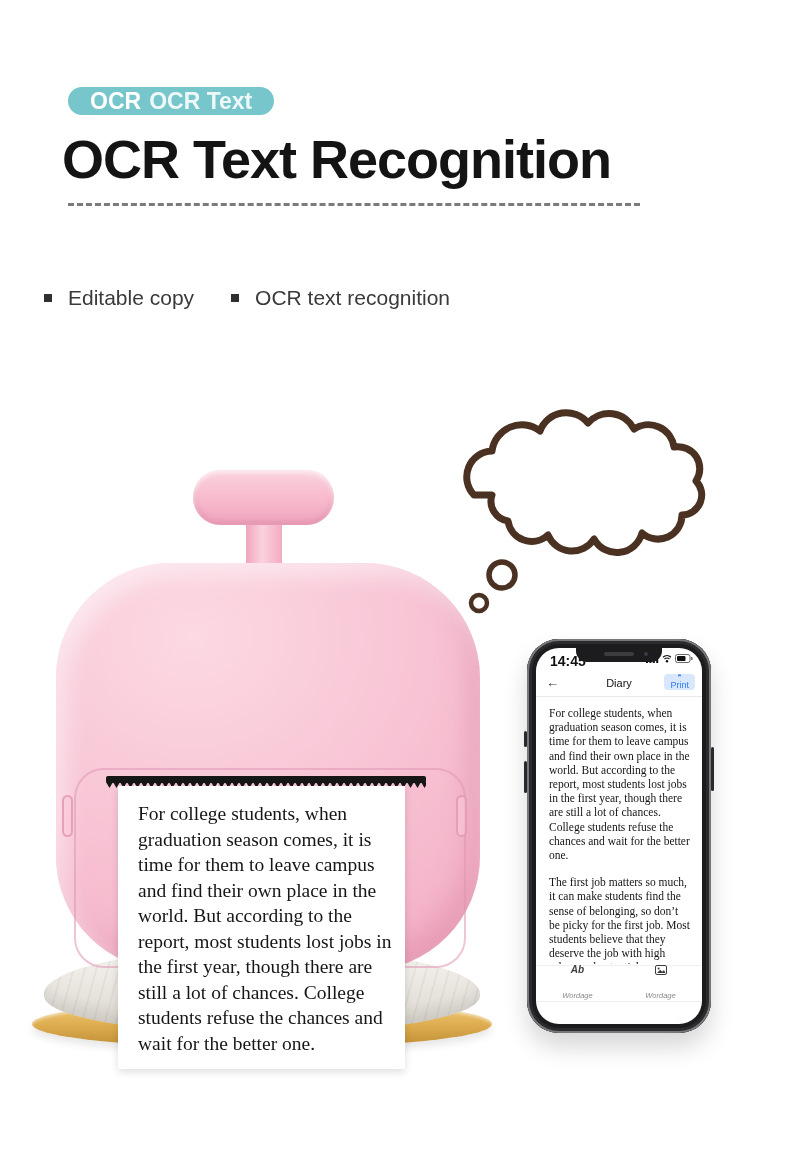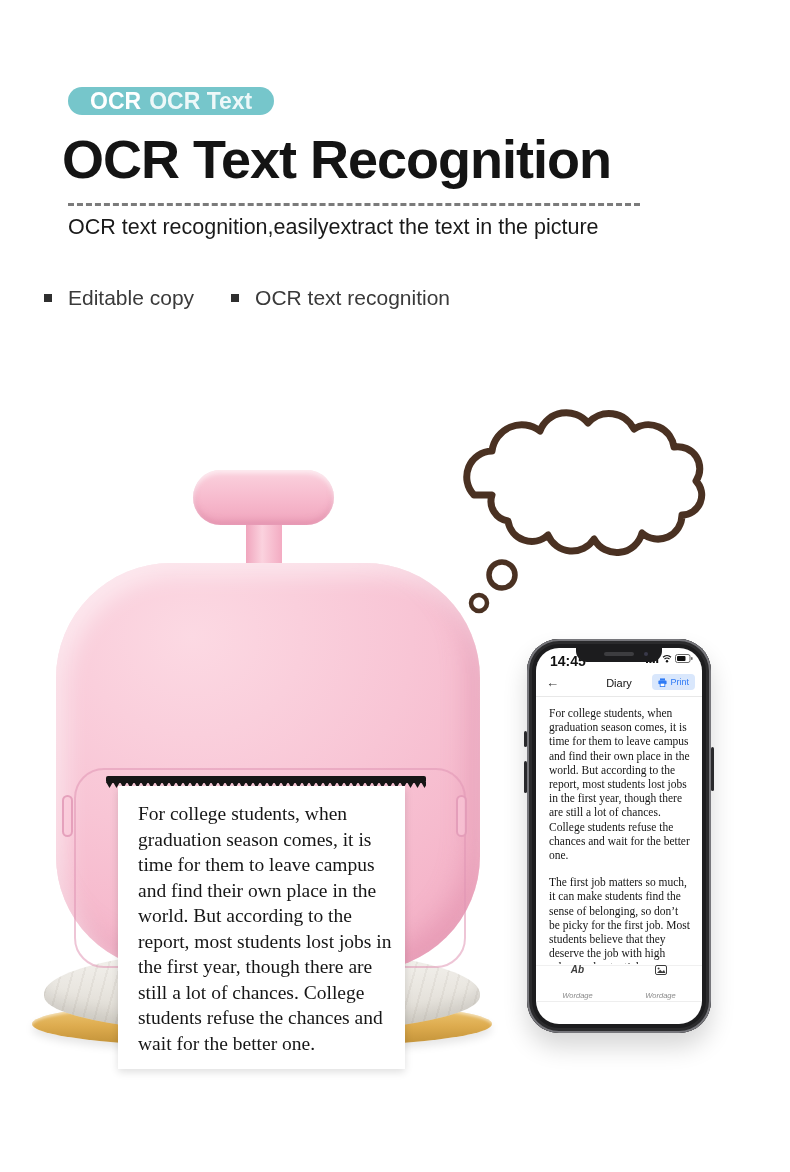--- a/index.html
+++ b/index.html
@@ -117,21 +117,21 @@
   .notch .cam { position:absolute; right:14px; top:4px; width:4px; height:4px; border-radius:50%; background:#39394a; }
   .statusbar { position:absolute; top:4px; left:0; right:0; height:14px; }
   .time { position:absolute; left:14px; top:1px; font-size:14px; font-weight:bold; color:#111; }
   .sticons { position:absolute; right:9px; top:2px; display:flex; gap:3px; align-items:center; }
   .navbar { position:absolute; top:24px; left:0; right:0; height:24px; }
   .back { position:absolute; left:10px; top:3px; font-size:13px; color:#333; }
   .navtitle { position:absolute; left:0; right:0; top:5px; text-align:center; font-size:11px; font-weight:normal; color:#111; }
   .printbtn {
     position:absolute; right:7px; top:2px; height:16px; padding:0 6px; border-radius:4px;
     background:#d9e7fc; display:flex; align-items:center; gap:3px;
-    font-size:9px; color:#2f7bf5;
+    font-size:9px; color:#2f7bf5;flex-direction:column;
   }
   .navline { position:absolute; top:48px; left:0; right:0; height:1px; background:#e8e8e8; }
   .phone-text {
     position:absolute; top:58px; left:13px; right:12px; bottom:60px; overflow:hidden;
     font-family:"Liberation Serif", serif; font-size:11.5px; line-height:14.2px; color:#141414;
   }
   .phone-text p + p { margin-top:13px; }
   .toolbar {
     position:absolute; left:0; right:0; bottom:26px; height:33px; background:#fff;
     border-top:1px solid #f0f0f0; display:flex; justify-content:space-around; align-items:center;
@@ -145,21 +145,20 @@
 <body>
 
 <div class="page">
 
   <div class="badge">
     <span>OCR</span>
     <span class="sec">OCR Text</span>
   </div>
   <div class="h1">OCR Text Recognition</div>
   <div class="dashes"></div>
-  <div class="subtitle">OCR text recognition,easilyextract the text in the picture</div>
 
   <div class="features">
     <div class="feature">
       <span class="sq"></span>
       <span>Editable copy</span>
     </div>
     <div class="feature">
       <span class="sq"></span>
       <span>OCR text recognition</span>
     </div>

